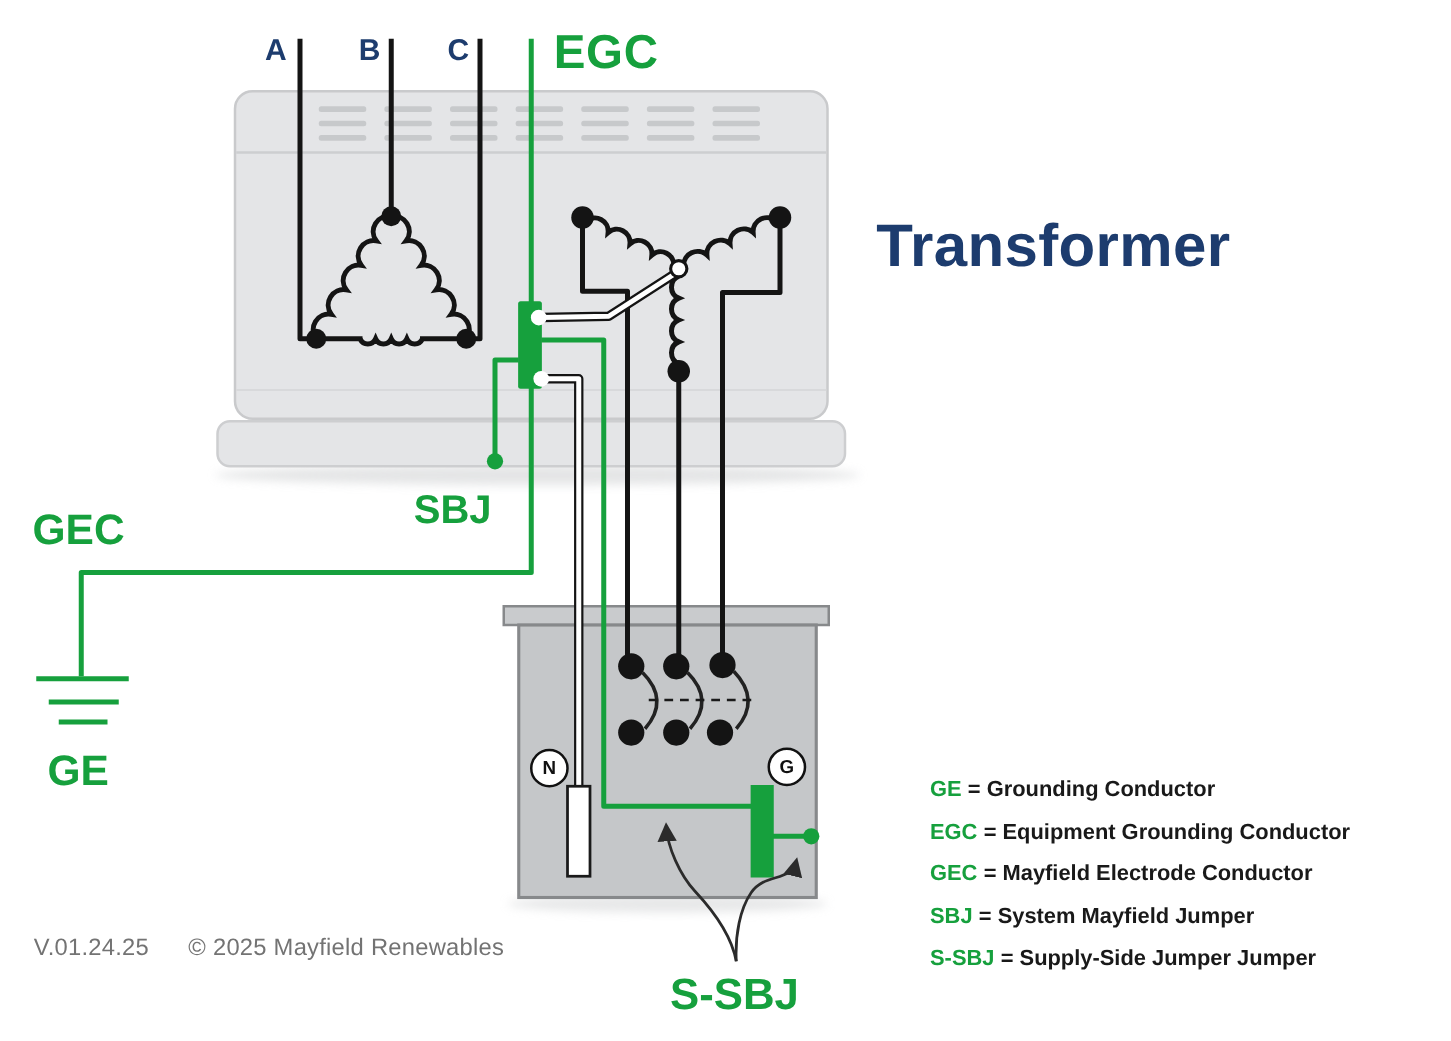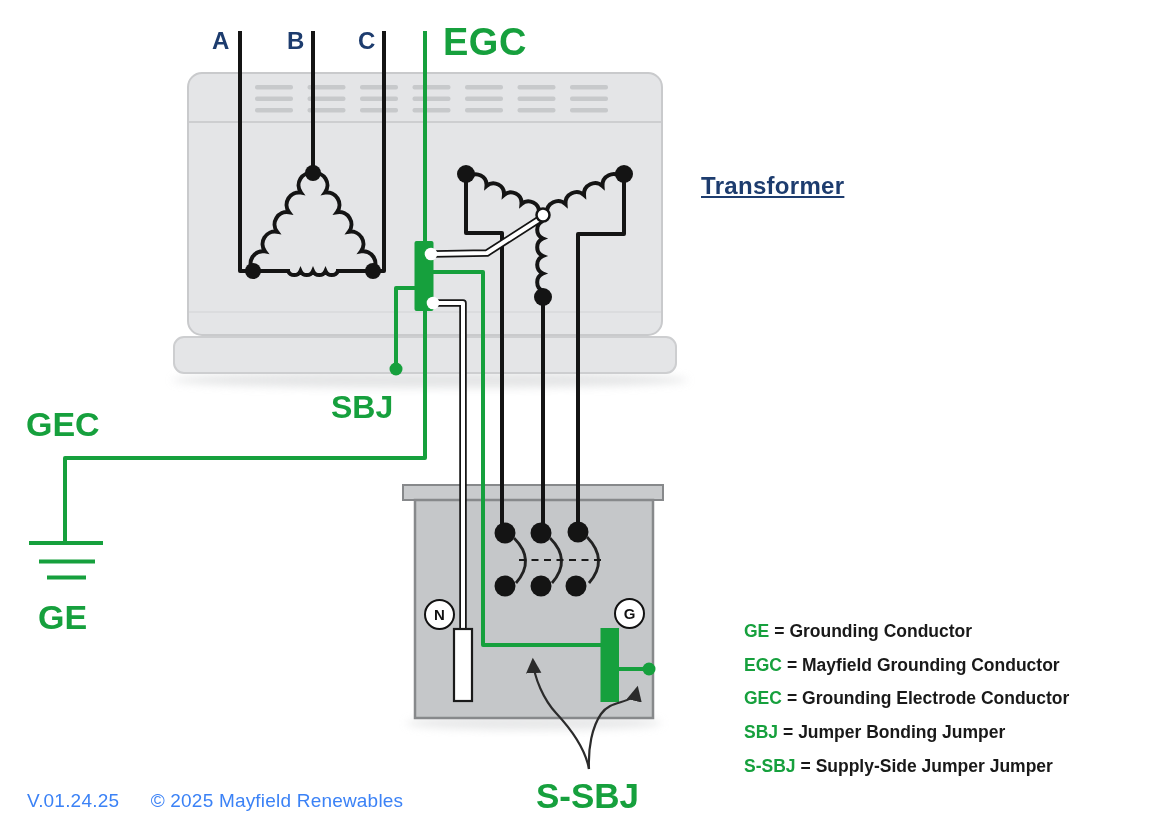--- a/index.html
+++ b/index.html
@@ -6,25 +6,25 @@
   .canvas{
     position:relative;width:1161px;height:833px;background:#ffffff;overflow:hidden;
     font-family:"Liberation Sans", sans-serif;
   }
   .canvas svg{position:absolute;left:0;top:0;}
   .lbl{position:absolute;white-space:nowrap;line-height:1;}
   .navy{color:#1D3C6E;}
   .green{color:#16A03D;}
   .phase{font-size:24px;font-weight:700;}
   .big{font-size:38px;font-weight:600;letter-spacing:0.5px;}
-  .title{font-size:24px;font-weight:600;letter-spacing:0.3px;text-decoration:underline;}
+  .title{font-size:48px;font-weight:600;letter-spacing:0.3px;}
   .legend{position:absolute;left:744px;top:615px;font-size:17.5px;font-weight:700;color:#191919;}
   .legend .row{height:33.6px;display:flex;align-items:center;}
   .legend .abbr{color:#16A03D;margin-right:5px;}
-  .footer{position:absolute;left:27px;top:790px;font-size:19px;color:#3b82f6;letter-spacing:0.2px;}
+  .footer{position:absolute;left:27px;top:748px;font-size:19px;color:#737373;letter-spacing:0.2px;}
   .footer .ver{margin-right:26px;}
   .term-circle{
     position:absolute;width:27px;height:27px;border-radius:50%;
     background:#ffffff;border:2.6px solid #111111;
     display:flex;align-items:center;justify-content:center;
     font-size:15px;font-weight:700;color:#111111;
   }
 </style>
 </head>
 <body>
@@ -182,29 +182,29 @@
   <div class="term-circle" style="left:424px;top:599px;">N</div>
   <div class="term-circle" style="left:614px;top:598px;">G</div>
 
   <div class="legend">
     <div class="row">
       <span class="abbr">GE</span>
       <span>= Grounding Conductor</span>
     </div>
     <div class="row">
       <span class="abbr">EGC</span>
-      <span>= Mayfield Grounding Conductor</span>
+      <span>= Equipment Grounding Conductor</span>
     </div>
     <div class="row">
       <span class="abbr">GEC</span>
-      <span>= Grounding Electrode Conductor</span>
+      <span>= Mayfield Electrode Conductor</span>
     </div>
     <div class="row">
       <span class="abbr">SBJ</span>
-      <span>= Jumper Bonding Jumper</span>
+      <span>= System Mayfield Jumper</span>
     </div>
     <div class="row">
       <span class="abbr">S-SBJ</span>
       <span>= Supply-Side Jumper Jumper</span>
     </div>
   </div>
 
   <div class="footer">
     <span class="ver">V.01.24.25</span>
     <span>© 2025 Mayfield Renewables</span>

